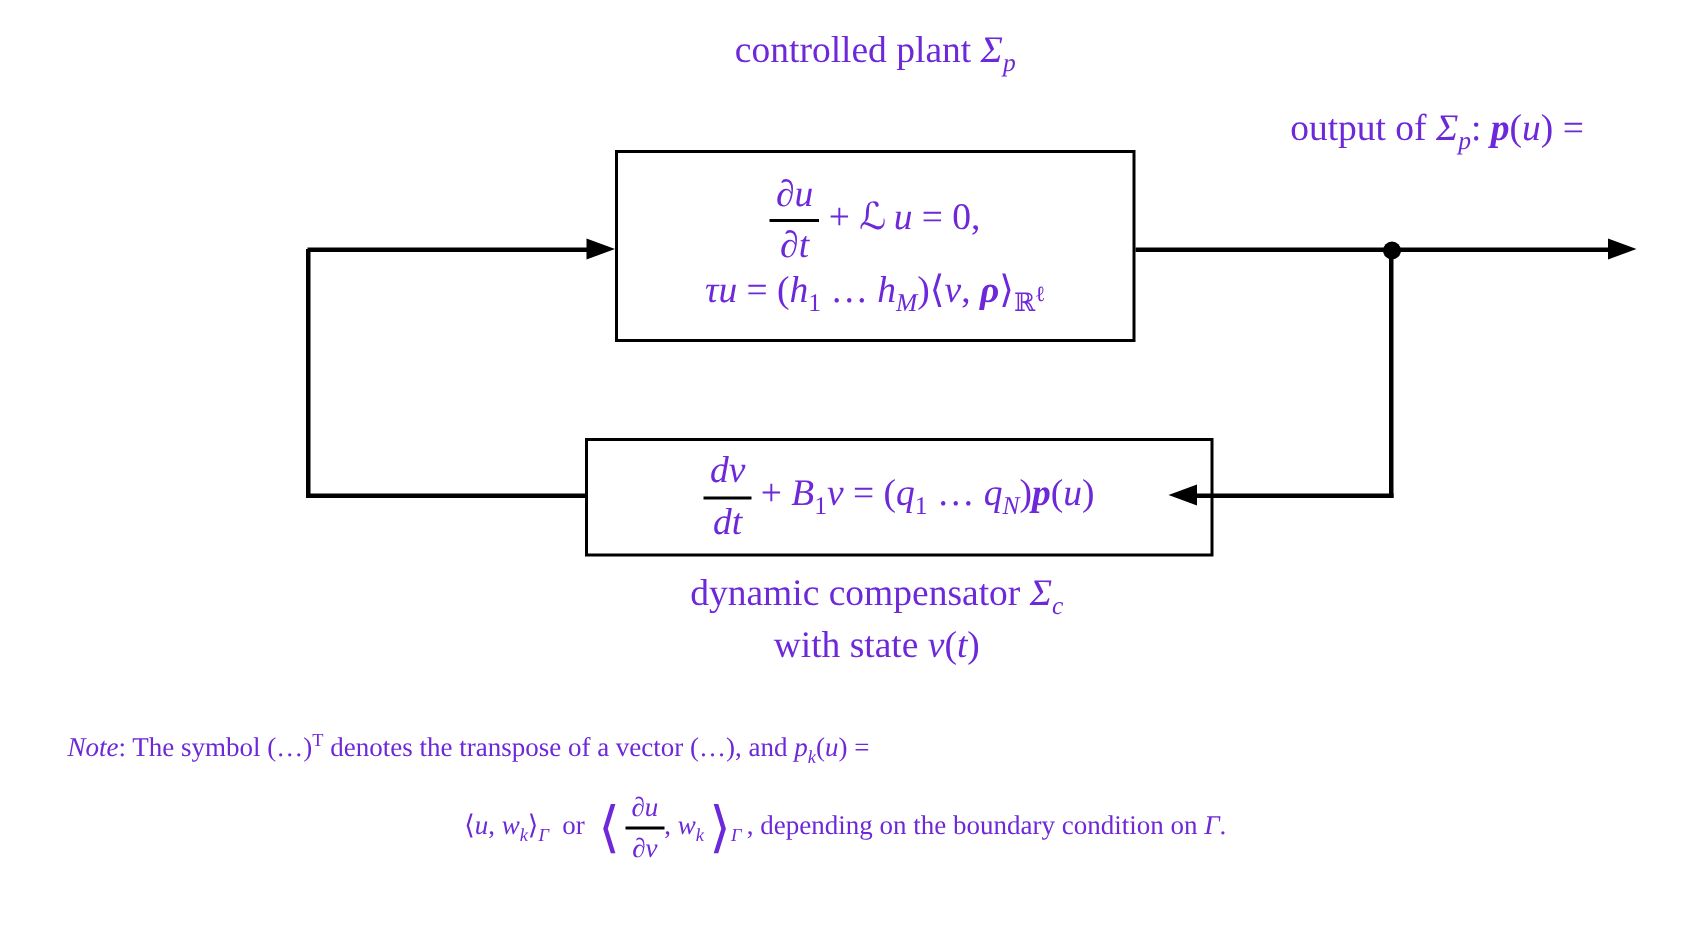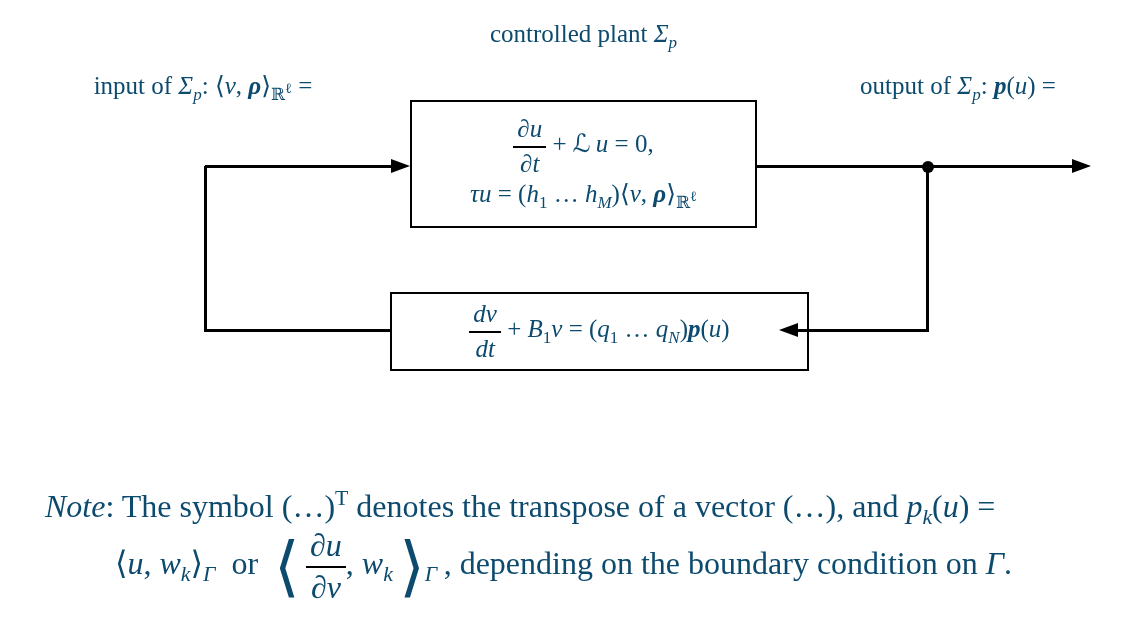--- a/index.html
+++ b/index.html
@@ -1,20 +1,20 @@
 <!DOCTYPE html>
 <html><head>
 <meta charset="utf-8">
 <style>
   html,body{margin:0;padding:0;background:#fff;}
   .canvas{
     position:relative;
     width:1127px;height:621px;
     background:#ffffff;
-    color:#0c4a6e;
+    color:#6d28d9;
     font-family:"Liberation Serif","DejaVu Serif","DejaVu Sans",serif;
     font-size:25px;
     overflow:hidden;
   }
   .abs{position:absolute;}
   .center{text-align:center;}
   .cap-line{line-height:1.28;}
   
   .box{
     position:absolute;
@@ -35,49 +35,52 @@
     border-right:19px solid #000;}
   .dot{position:absolute;width:12px;height:12px;border-radius:50%;background:#000;}
   
   .frac{display:inline-block;vertical-align:middle;text-align:center;line-height:1.05;}
   .frac .fnum{display:block;border-bottom:2px solid #000;padding:1px 4px 3px;}
   .frac .fden{display:block;padding:3px 4px 1px;}
   sub{font-size:0.68em;}
   sup{font-size:0.68em;}
   sub sup, sub i sup{font-size:0.85em;}
   .bigang{font-size:2.05em;font-weight:300;vertical-align:middle;line-height:0;}
-  .note-text{font-size:32px;}
+  .note-text{font-size:18px;}
   .nowrap{white-space:nowrap;}
 </style>
 </head>
 <body>
 
 <div class="canvas">
 
   <div class="abs center" style="left:410px;top:18px;width:347px;">
     <div class="cap-line nowrap">controlled plant <i>Σ</i><sub><i>p</i></sub></div>
   </div>
 
   <div class="abs center" style="left:12px;top:70px;width:382px;">
-    <div class="cap-line nowrap">input of <i>Σ</i><sub><i>p</i></sub>: ⟨<i>v</i>, <b><i>ρ</i></b>⟩<sub>ℝ<sup>ℓ</sup></sub> =</div>
   </div>
 
   <div class="abs center" style="left:793px;top:70px;width:330px;text-align:center;">
     <div class="cap-line nowrap">output of <i>Σ</i><sub><i>p</i></sub>: <b><i>p</i></b>(<i>u</i>) =</div>
   </div>
 
   <div class="box" style="left:410px;top:100px;width:347px;height:128px;">
     <div class="eqline"><span class="frac"><span class="fnum"><i>∂u</i></span><span class="fden"><i>∂t</i></span></span> + <i>ℒ</i> <i>u</i> = 0,</div>
     <div class="eqline" style="margin-top:2px;"><i>τu</i> = (<i>h</i><sub>1</sub> … <i>h</i><sub><i>M</i></sub>)⟨<i>v</i>, <b><i>ρ</i></b>⟩<sub>ℝ<sup>ℓ</sup></sub></div>
   </div>
 
   <div class="box" style="left:390px;top:292px;width:419px;height:79px;">
     <div class="eqline"><span class="frac"><span class="fnum"><i>dv</i></span><span class="fden"><i>dt</i></span></span> + <i>B</i><sub>1</sub><i>v</i> = (<i>q</i><sub>1</sub> … <i>q</i><sub><i>N</i></sub>)<b><i>p</i></b>(<i>u</i>)</div>
   </div>
 
+  <div class="abs center" style="left:390px;top:380px;width:389px;">
+    <div class="cap-line nowrap">dynamic compensator <i>Σ</i><sub><i>c</i></sub></div>
+    <div class="cap-line nowrap">with state <i>v</i>(<i>t</i>)</div>
+  </div>
 
   <div class="line" style="left:204px;top:329px;width:186px;height:3px;"></div>
   <div class="line" style="left:204px;top:166px;width:3px;height:166px;"></div>
   <div class="line" style="left:205px;top:165px;width:187px;height:3px;"></div>
   <div class="arrow-r" style="left:391px;top:159px;"></div>
 
   <div class="line" style="left:757px;top:165px;width:316px;height:3px;"></div>
   <div class="arrow-r" style="left:1072px;top:159px;"></div>
   <div class="dot" style="left:922px;top:161px;"></div>
   <div class="line" style="left:926px;top:167px;width:3px;height:165px;"></div>

